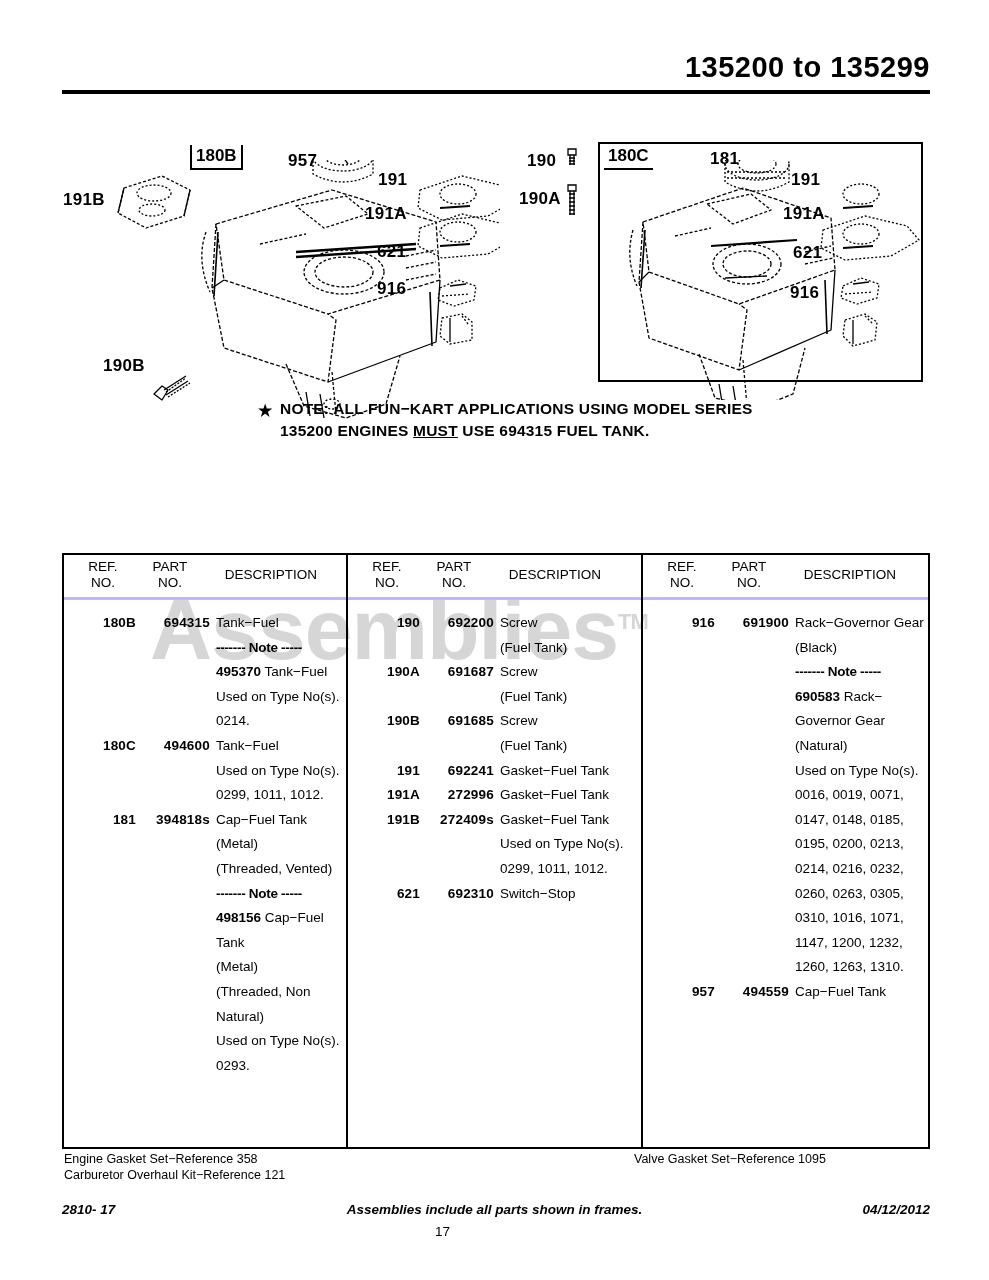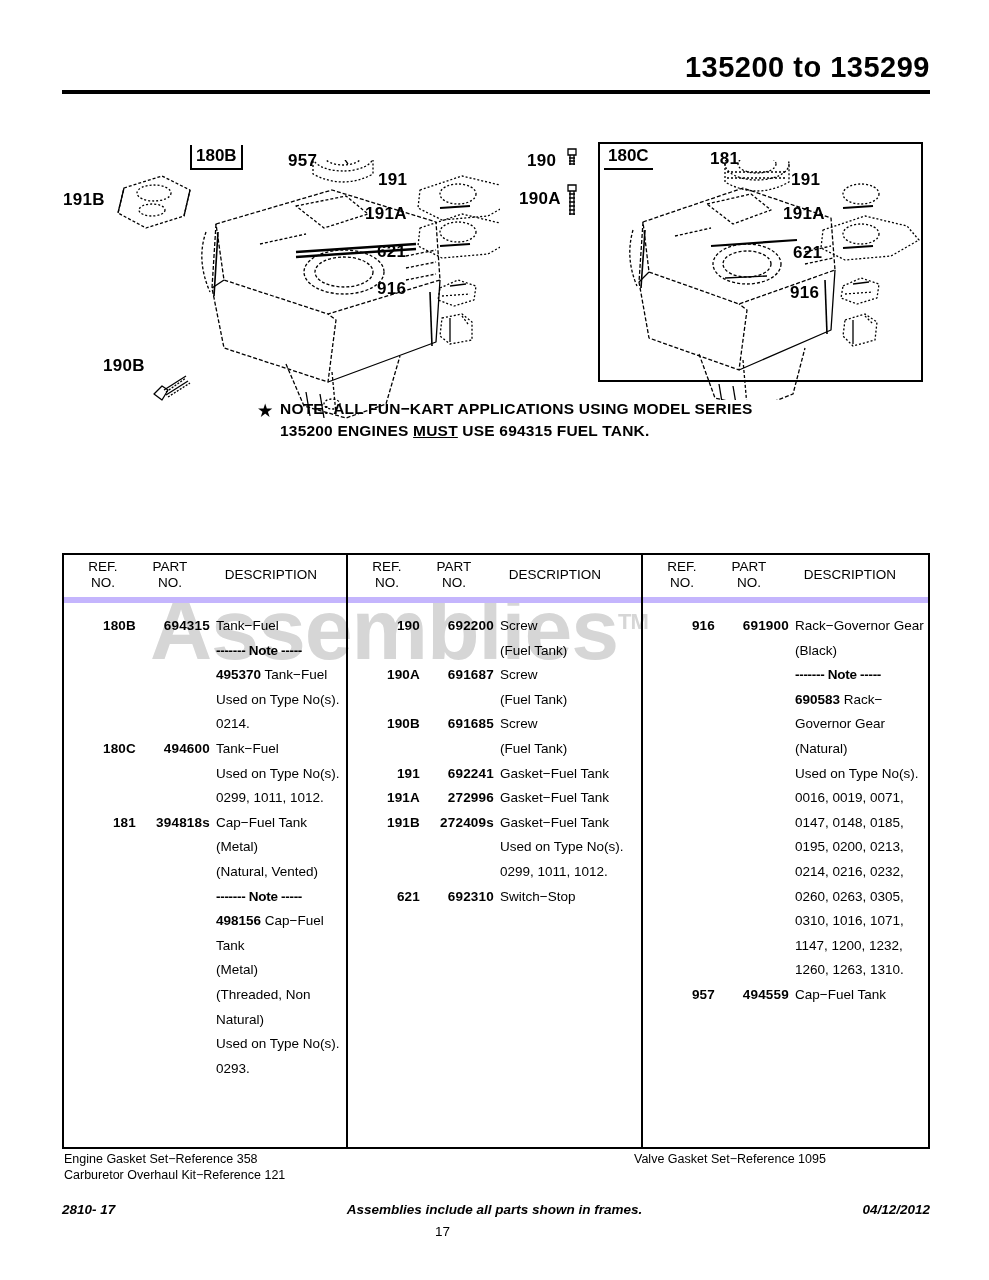--- a/index.html
+++ b/index.html
@@ -135,21 +135,21 @@
     height: 100%;
     box-sizing: border-box;
   }
   #tbl-col-0 { left: 0px;   width: 282px; }
   #tbl-col-1 { left: 282px; width: 295px; border-left: 2px solid #000; }
   #tbl-col-2 { left: 577px; width: 287px; border-left: 2px solid #000; }
 
   .col-head {
     position: relative;
     height: 42px;
-    border-bottom: 6px solid #c4b5fd;
+    border-bottom: 3px solid #c4b5fd;
   }
   .col-head .h-ref,
   .col-head .h-part,
   .col-head .h-desc {
     position: absolute;
     top: 4px;
     font-size: 13.5px;
     line-height: 16px;
     text-align: center;
     white-space: pre-line;
@@ -495,21 +495,21 @@
           <span class="c-desc">Cap−Fuel Tank</span>
         </div>
         <div class="prow">
           <span class="c-ref"></span>
           <span class="c-part"></span>
           <span class="c-desc">(Metal)</span>
         </div>
         <div class="prow">
           <span class="c-ref"></span>
           <span class="c-part"></span>
-          <span class="c-desc">(Natural, Vented)</span>
+          <span class="c-desc">(Threaded, Vented)</span>
         </div>
         <div class="prow">
           <span class="c-ref"></span>
           <span class="c-part"></span>
           <span class="c-desc note-line">------- Note -----</span>
         </div>
         <div class="prow">
           <span class="c-ref"></span>
           <span class="c-part"></span>
           <span class="c-desc"><b>498156</b> Cap−Fuel</span>

